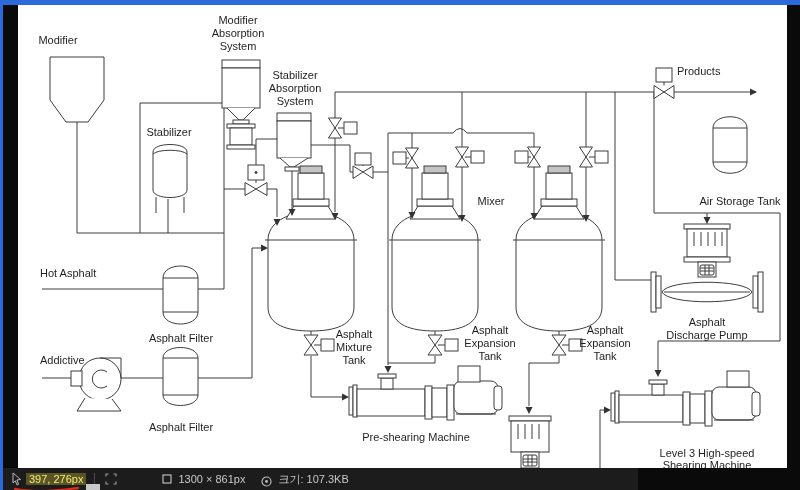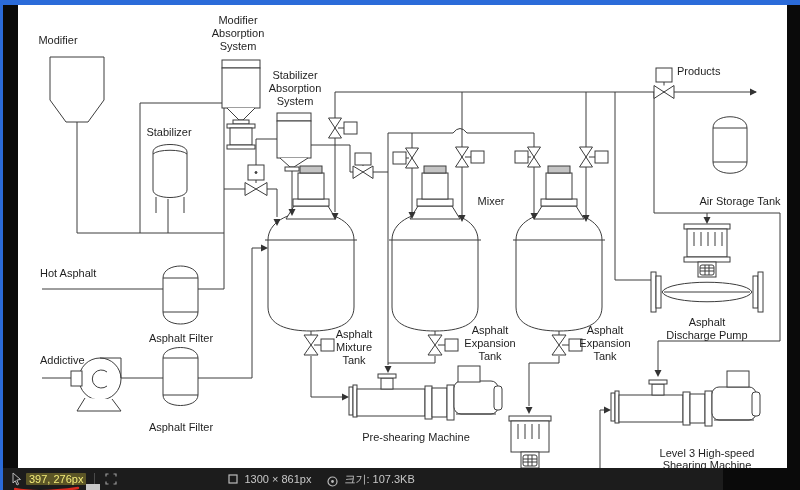--- a/index.html
+++ b/index.html
@@ -3,31 +3,31 @@
 <meta charset="utf-8">
 <style>
   html,body{margin:0;padding:0;background:#050505;}
   .screen{position:relative;width:800px;height:490px;background:#0a0a0a;overflow:hidden;
           font-family:"Liberation Sans",sans-serif;}
   .top-bar{position:absolute;left:0;top:0;width:800px;height:5px;background:#2b6bd9;}
   .left-strip{position:absolute;left:0;top:0;width:3px;height:490px;background:#2b6bd9;z-index:5;}
   .canvas{position:absolute;left:18px;top:5px;width:769px;height:463px;background:#ffffff;overflow:hidden;}
   .canvas svg{display:block;}
   svg text{font-family:"Liberation Sans",sans-serif;font-size:11px;fill:#1f1f1f;}
-  .statusbar{position:absolute;left:3px;top:468px;width:720px;height:22px;background:#1c1c1c;
+  .statusbar{position:absolute;left:3px;top:468px;width:635px;height:22px;background:#1c1c1c;
              display:flex;align-items:center;color:#c8c8c8;font-size:11px;z-index:4;}
   .sb-icon{flex:none;}
   .pointer-icon{margin-left:8px;}
   .pos-wrap{position:relative;margin-left:4px;}
   .pos{background:#5b5526;color:#f3ec7a;padding:0 3px;border-radius:1px;}
   .scribble{position:absolute;left:-12px;top:13px;pointer-events:none;}
   .sep{width:1px;height:12px;background:#4a4a4a;margin-left:8px;}
   .sel-icon{margin-left:10px;}
   .sb-group{display:flex;align-items:center;gap:6px;}
-  .g-dims{margin-left:111px;}
+  .g-dims{margin-left:45px;}
   .g-size{margin-left:16px;align-items:flex-end;}
   .corner-chip{position:absolute;left:86px;top:484px;width:14px;height:6px;background:#c8c8c8;z-index:6;}
 </style>
 </head>
 <body>
 
 <div class="screen">
   <div class="top-bar"></div>
   <div class="left-strip"></div>
 

